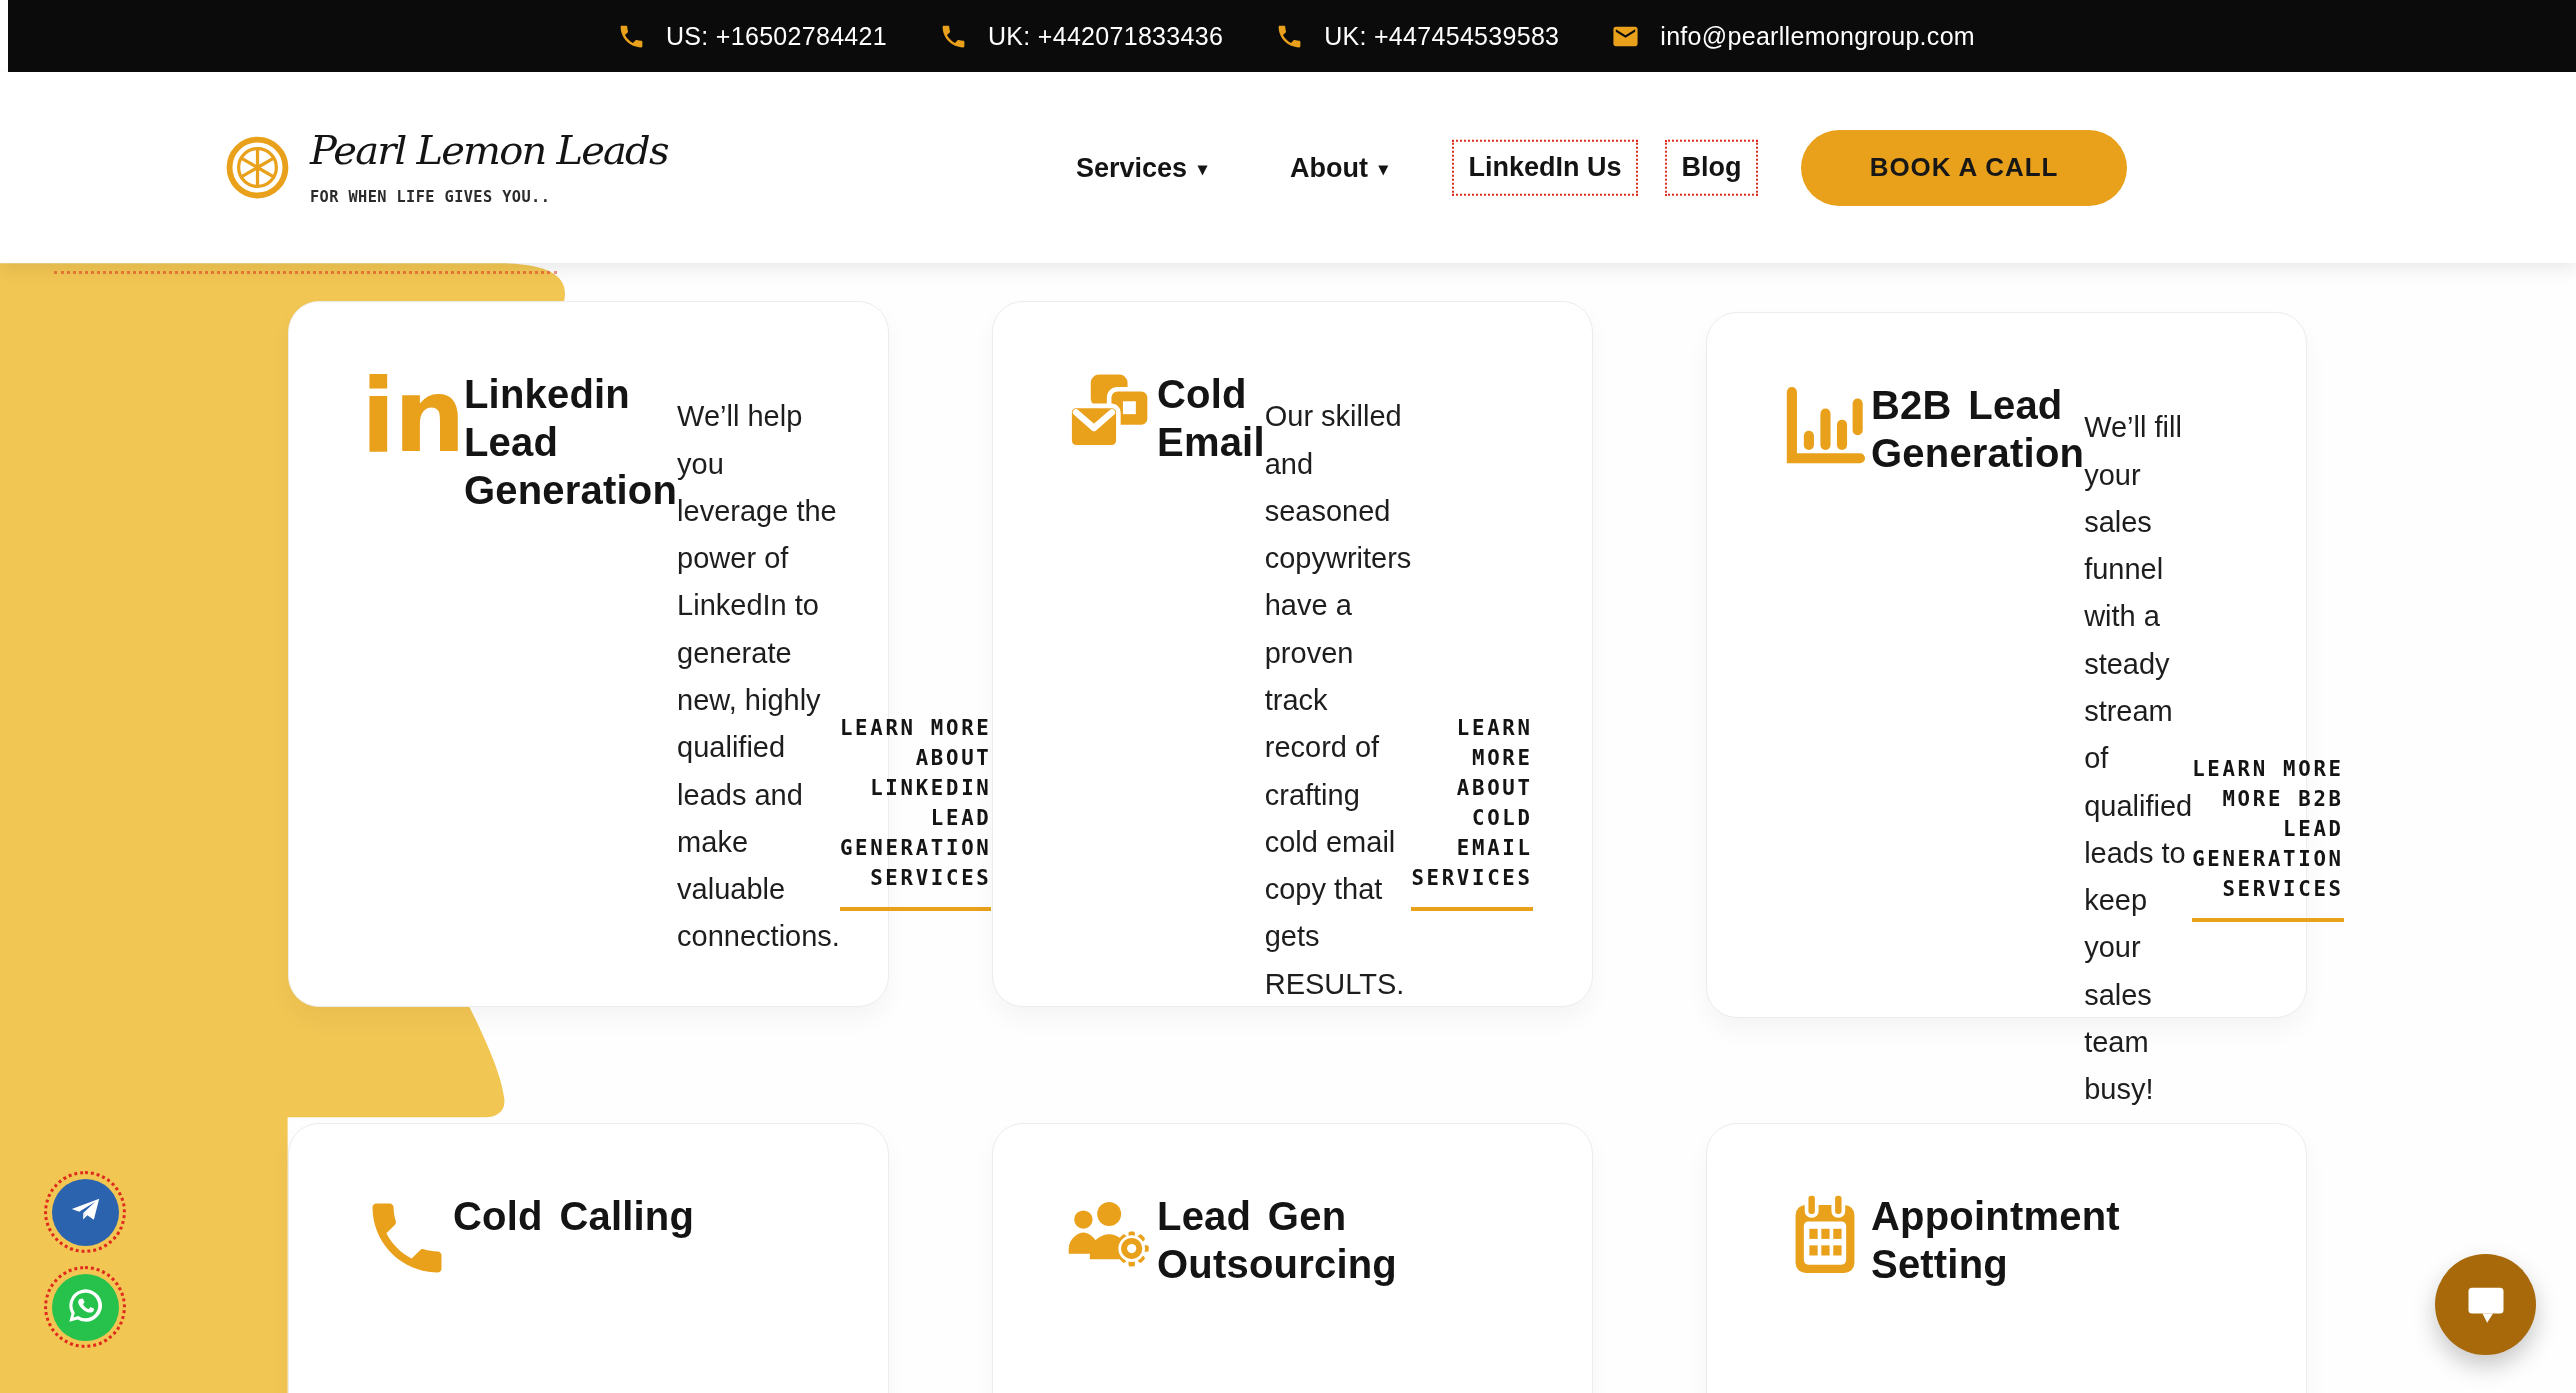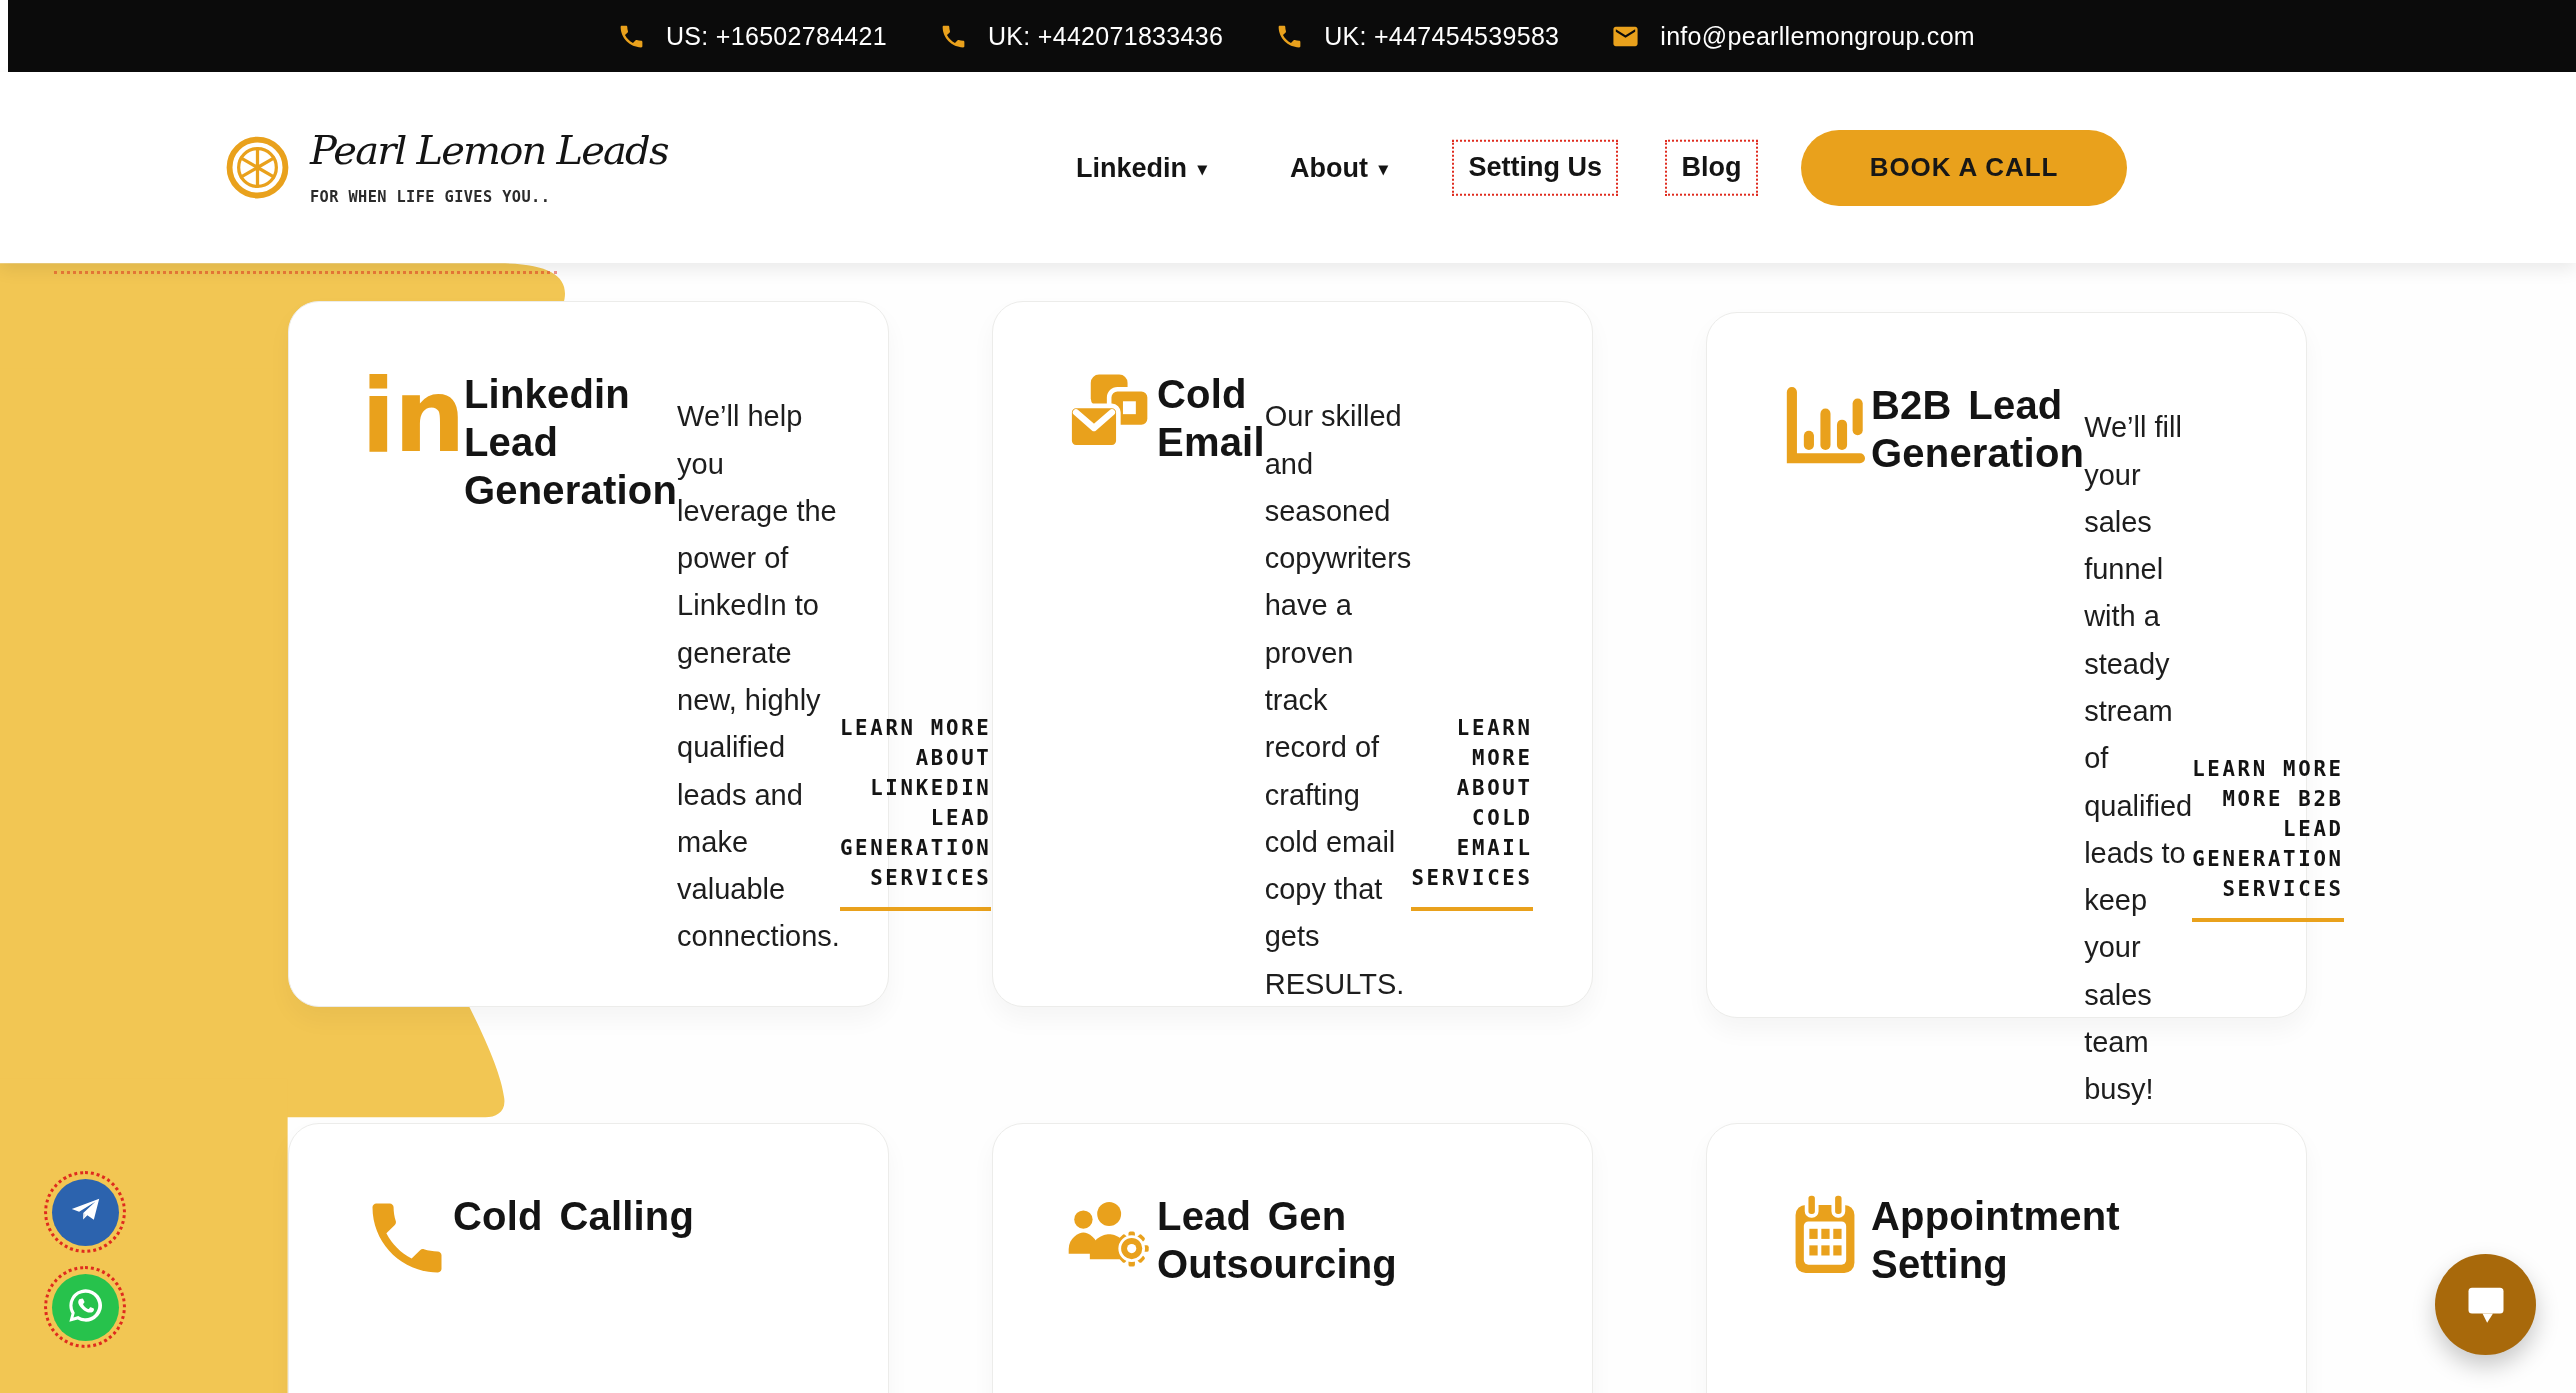--- a/index.html
+++ b/index.html
@@ -126,29 +126,29 @@
         </g>
       </svg>
     </span>
     <span>
       <div class="logo-title">Pearl Lemon Leads</div>
       <div class="logo-tagline">FOR WHEN LIFE GIVES YOU..</div>
     </span>
   </div>
 
   <div class="nav-item" style="left:1076px">
-    <span>Linkedin</span>
+    <span>Services</span>
     <span class="caret">▾</span>
   </div>
   <div class="nav-item" style="left:1290px">
     <span>About</span>
     <span class="caret">▾</span>
   </div>
   <div class="nav-item boxed" style="left:1452px">
-    <span>Setting Us</span>
+    <span>LinkedIn Us</span>
   </div>
   <div class="nav-item boxed" style="left:1665px">
     <span>Blog</span>
   </div>
   <button class="cta">BOOK A CALL</button>
 </header>
 
 <article class="card" style="left:288px;top:301px">
   <div class="card-icon">
     <span class="li-glyph">in</span>

